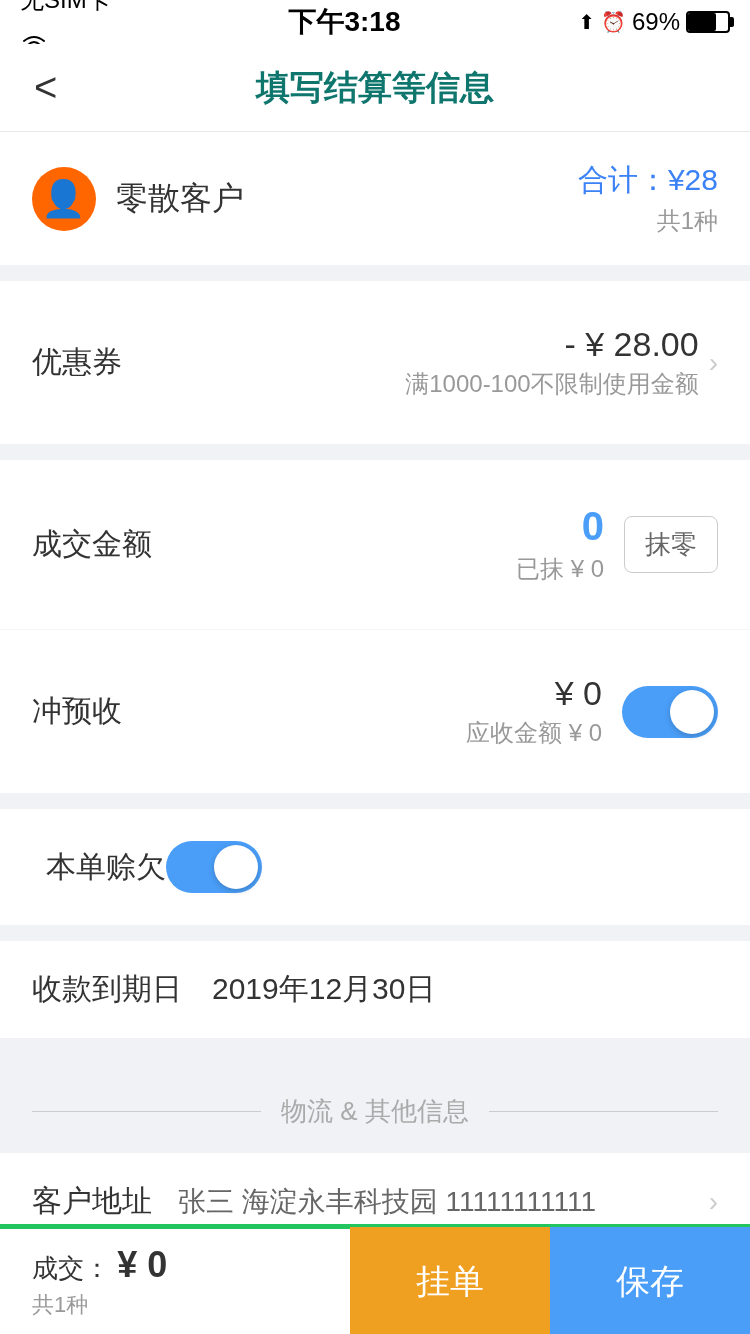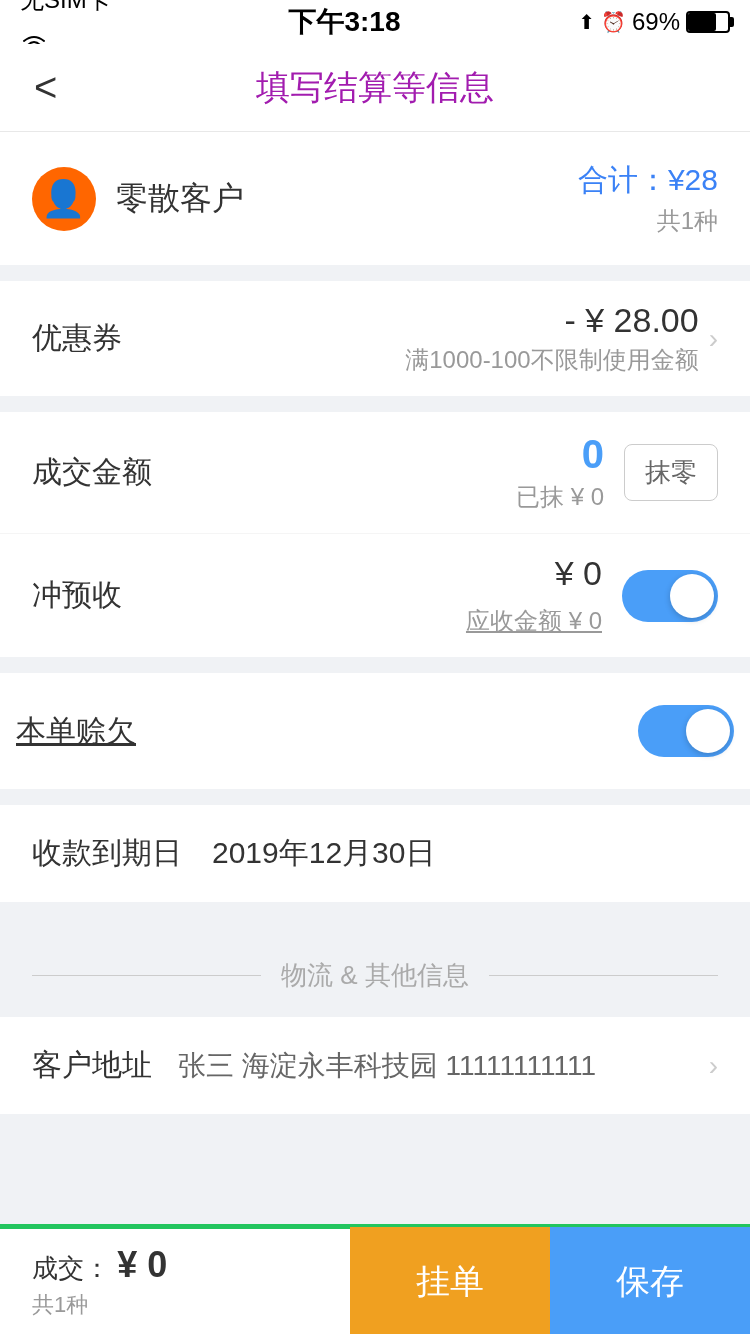--- a/index.html
+++ b/index.html
@@ -49,22 +49,22 @@
     .nav-back {
       position: absolute;
       left: 24px;
       font-size: 40px;
       color: #333;
       cursor: pointer;
       padding: 10px;
     }
     .nav-title {
       font-size: 34px;
-      font-weight: 400;
-      color: #a21caf;
+      font-weight: 700;
+      color: #0f766e;
     }
 
     
     .content {
       background: #f0f2f5;
       padding-bottom: 120px;
     }
 
     
     .customer-card {
@@ -86,21 +86,21 @@
     .total-count { font-size: 24px; color: #999; margin-top: 4px; }
 
     
     .section {
       background: #fff;
       margin-bottom: 16px;
     }
 
     
     .row {
-      padding: 20px 32px;
+      padding: 44px 32px;
       display: flex;
       align-items: center;
       justify-content: space-between;
       border-bottom: 1px solid #f5f5f5;
       min-height: 88px;
     }
     .row:last-child { border-bottom: none; }
 
     .row-label { font-size: 30px; color: #333; }
     .row-right { display: flex; flex-direction: column; align-items: flex-end; }
@@ -116,40 +116,38 @@
     }
     .deal-amount-sub { font-size: 24px; color: #999; margin-top: 4px; margin-left: 36px; }
     .round-btn {
       border: 1px solid #ccc; border-radius: 8px; padding: 10px 20px;
       font-size: 26px; color: #666; background: #fff; margin-left: 20px;
       cursor: pointer; white-space: nowrap;
     }
 
     
     .prepay-value { font-size: 34px; color: #333; }
-    .prepay-sub { font-size: 24px; color: #999; margin-top: 12px; text-decoration: underline; }
+    .prepay-sub { font-size: 24px; color: #999; margin-top: 4px; }
 
     
     .toggle {
       width: 96px; height: 52px; border-radius: 26px; background: #4a9ef8;
       position: relative; cursor: pointer; flex-shrink: 0;
     }
     .toggle-knob {
       width: 44px; height: 44px; border-radius: 50%; background: #fff;
       position: absolute; top: 4px; right: 4px;
       box-shadow: 0 2px 6px rgba(0,0,0,0.2);
     }
 
     
     .debt-row {
-      padding: 32px 16px;
-      display: flex;
-      align-items: center;
-      justify-content: space-between;
-      text-decoration: underline;
+      padding: 32px 46px;
+      display: flex;
+      align-items: center;
     }
     .debt-label { font-size: 30px; color: #333; }
 
     
     .due-date-row {
       padding: 28px 32px;
       display: flex;
       align-items: center;
       min-height: 88px;
       background: #fff;

